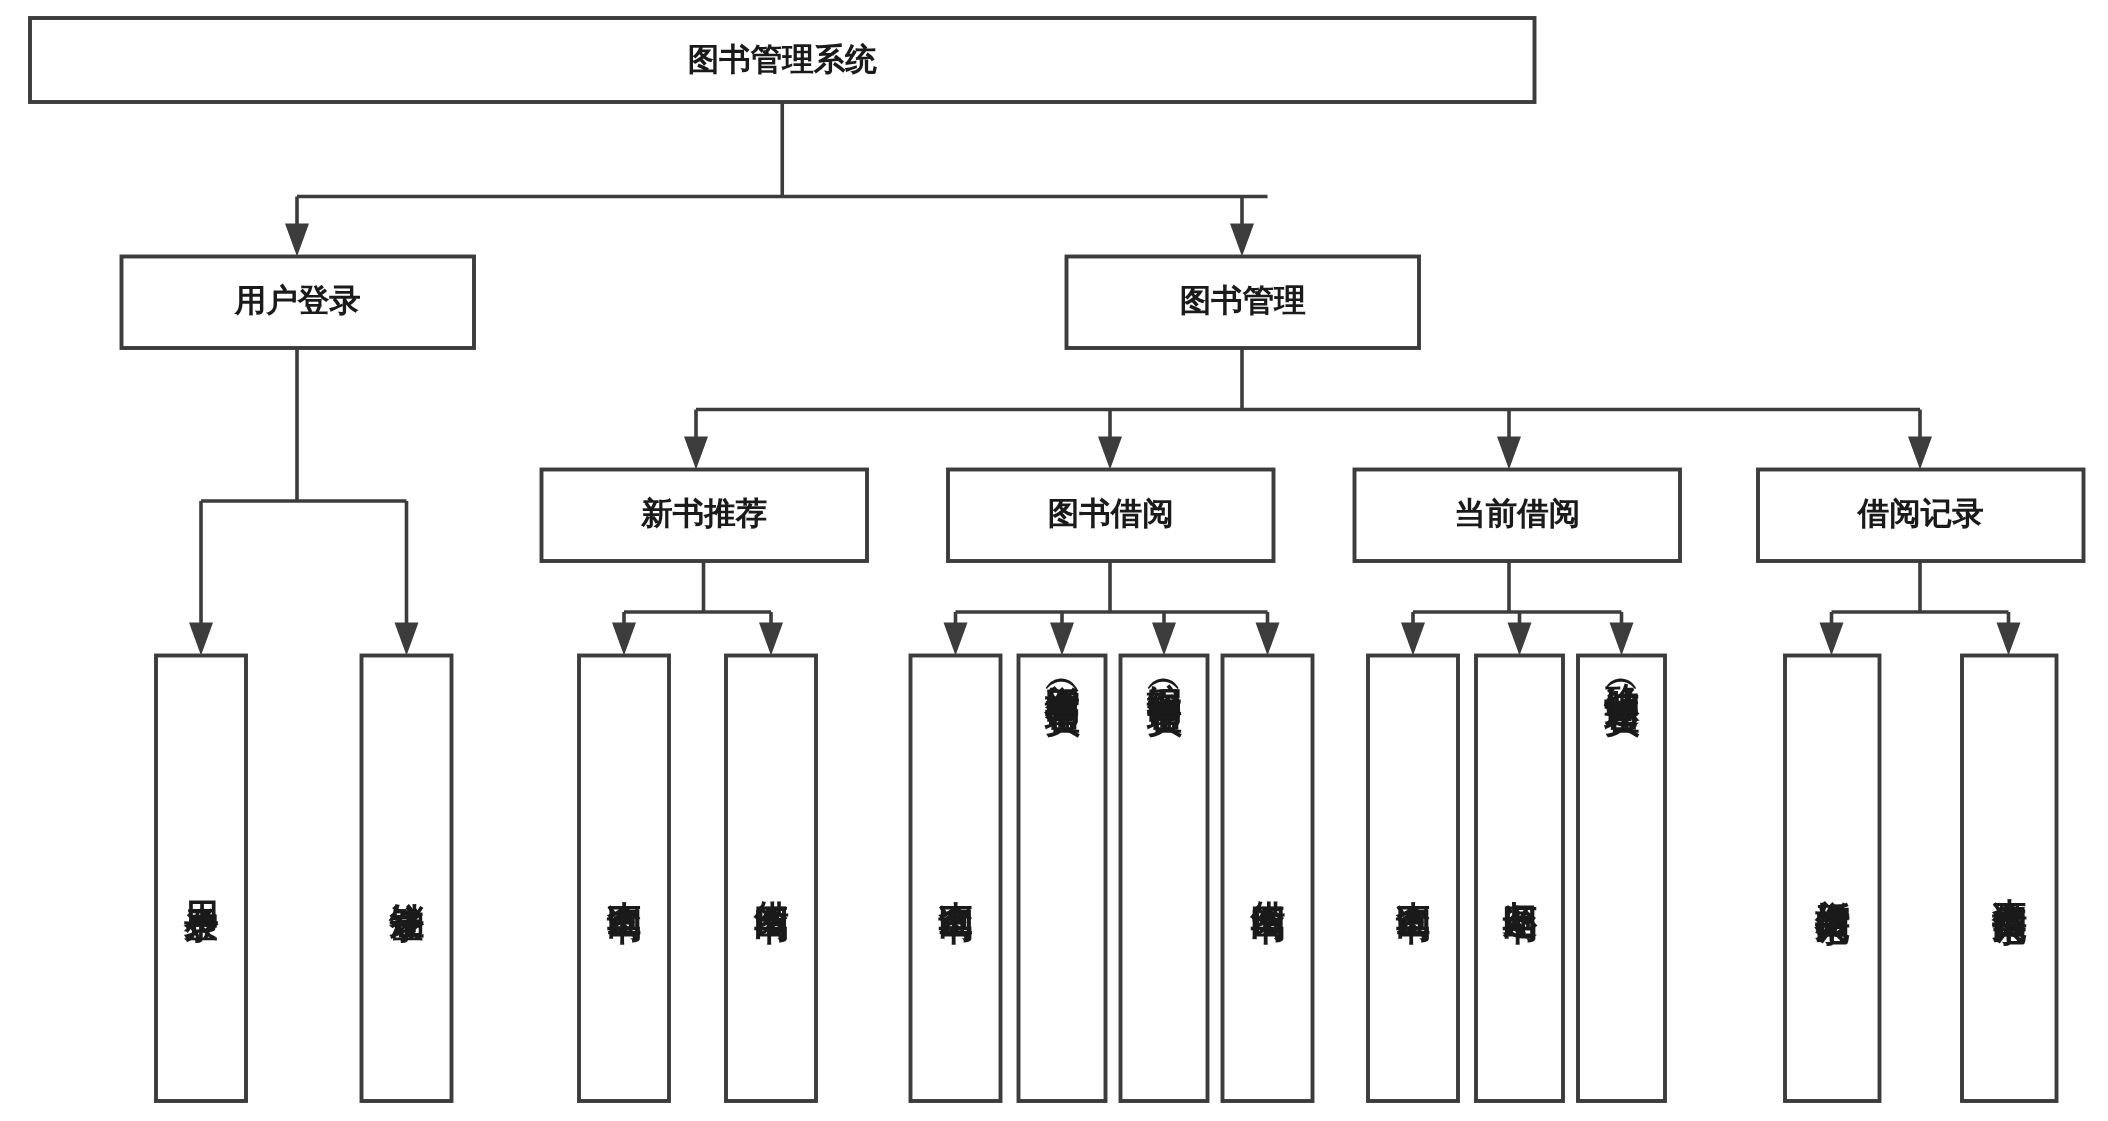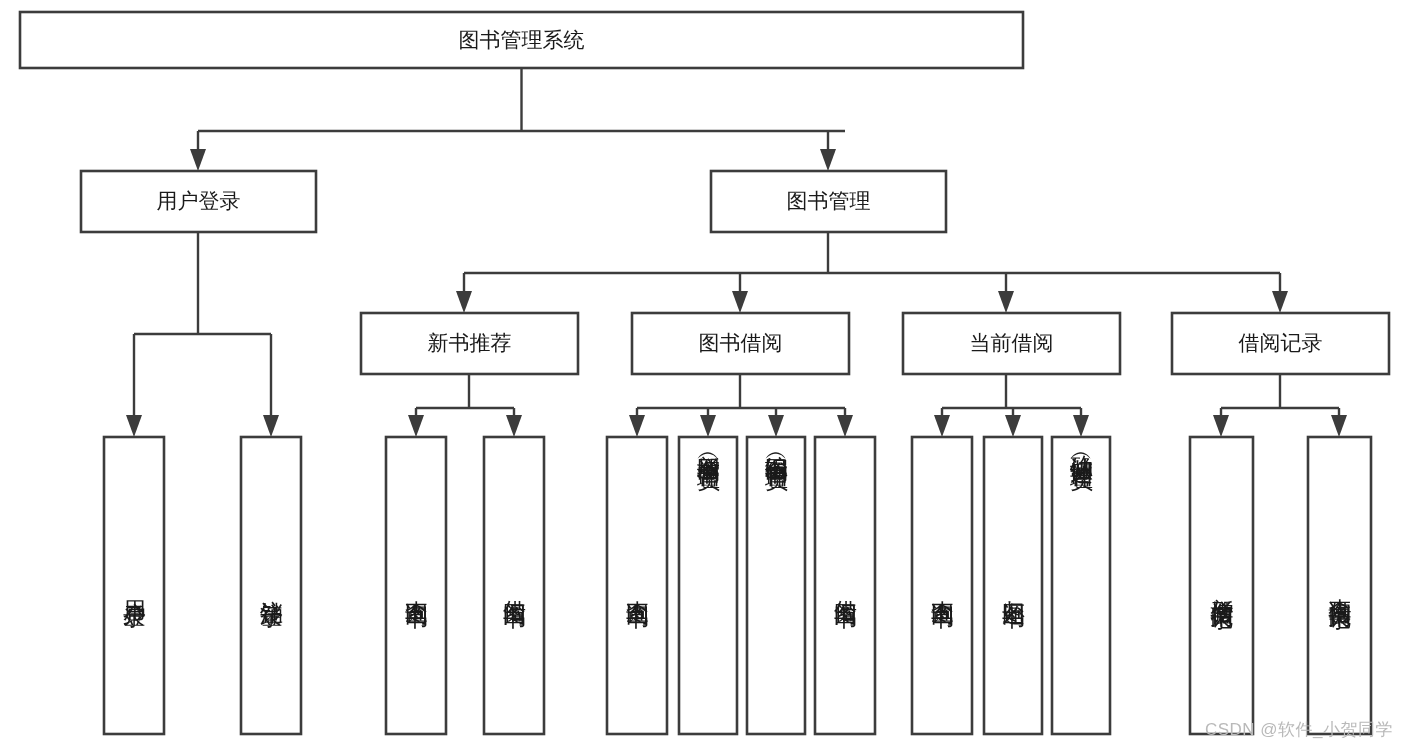--- a/index.html
+++ b/index.html
@@ -11,20 +11,21 @@
     width: 1405px;
     height: 747px;
     font-family: "Liberation Sans", "DejaVu Sans", sans-serif;
     overflow: hidden;
     position: relative;
   }
   #diagram-root {
     position: relative;
     width: 1405px;
     height: 747px;
+    font-weight: bold;
   }
   svg.flow {
     position: absolute;
     top: 0;
     left: 0;
     width: 1405px;
     height: 747px;
   }
   .node-box {
     fill: #ffffff;
@@ -244,15 +245,14 @@
   <div class="leaf-label-wrap" style="left:1052px; top:437px; width:58px; height:297px; align-items:flex-start;">
     <span class="leaf-label">确认归还（管理员）</span>
   </div>
   <div class="leaf-label-wrap" style="left:1190px; top:437px; width:63px; height:297px;">
     <span class="leaf-label">新增借阅记录</span>
   </div>
   <div class="leaf-label-wrap" style="left:1308px; top:437px; width:63px; height:297px;">
     <span class="leaf-label">查询借阅记录</span>
   </div>
 
-  <div class="watermark">CSDN @软件_小贺同学</div>
 
 </div>
 
 </body></html>

